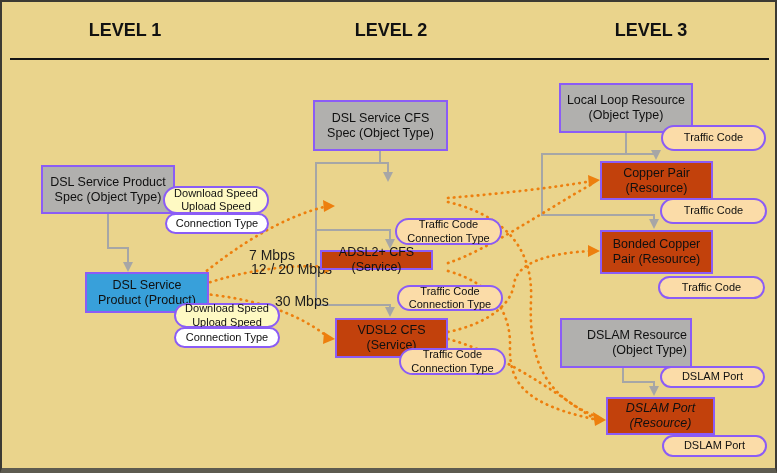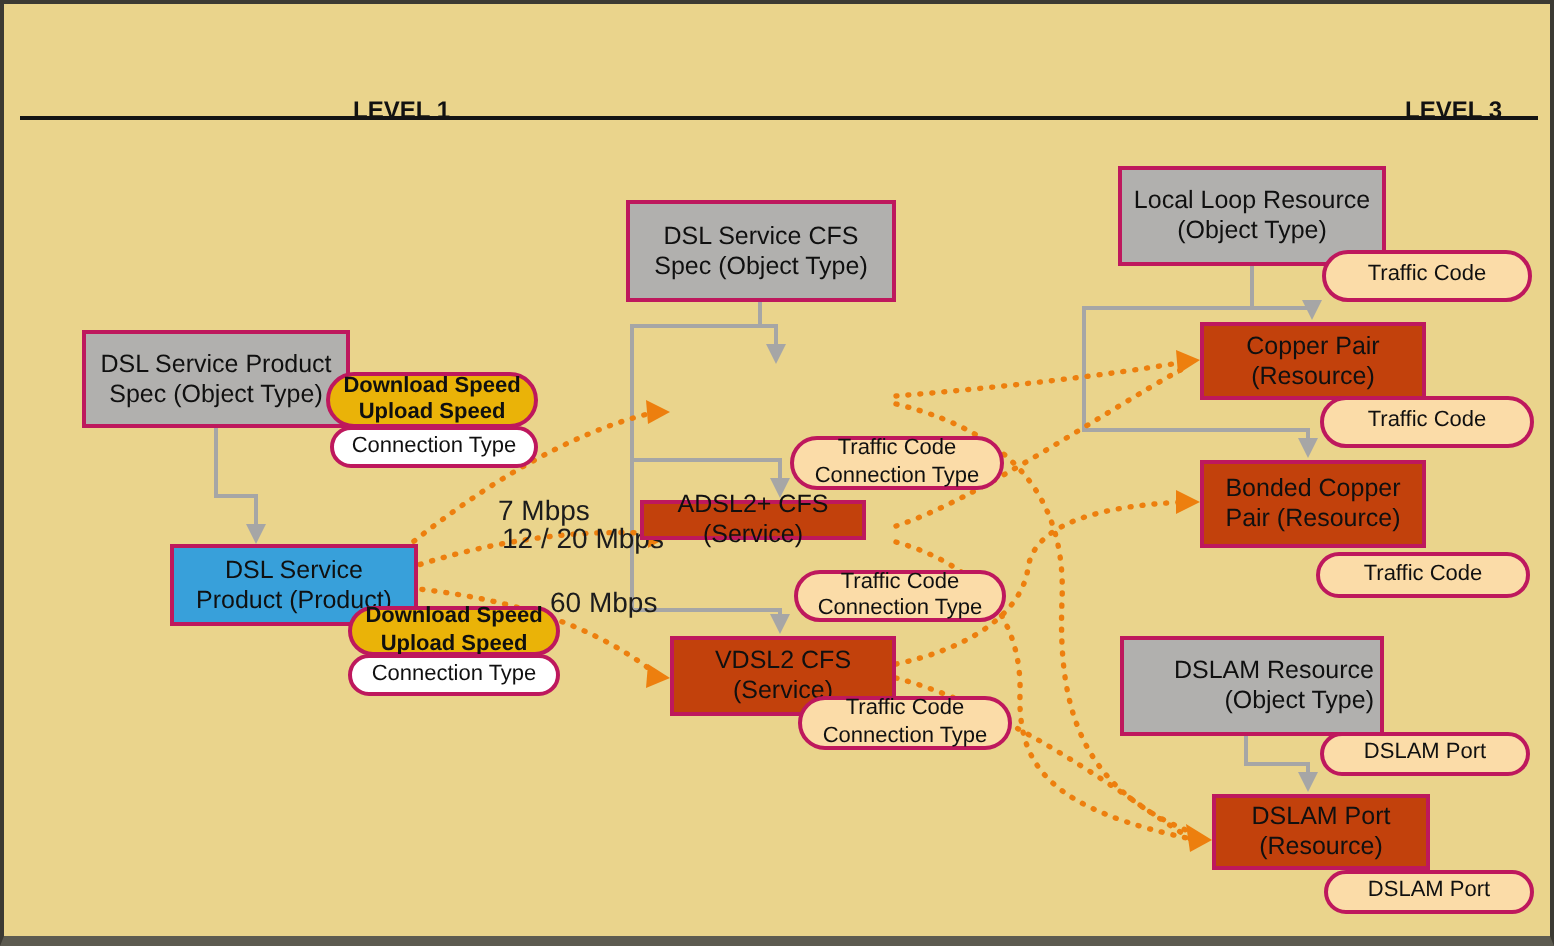--- a/index.html
+++ b/index.html
@@ -9,39 +9,39 @@
     background:#EAD48C;
     border-top:2px solid #3c3a33;
     border-left:2px solid #3c3a33;
     border-right:2px solid #3c3a33;
     border-bottom:5px solid #5d5b50;
     box-sizing:border-box;
     font-family:"Liberation Sans", sans-serif;
     overflow:hidden;
   }
   .lvl{
-    position:absolute;top:46px;width:200px;
-    text-align:right;font-size:12px;font-weight:bold;color:#111;
+    position:absolute;top:18px;width:200px;
+    text-align:center;font-size:18px;font-weight:bold;color:#111;
     letter-spacing:0px;
   }
   #rule{position:absolute;left:8px;top:56px;width:759px;height:2px;background:#141414;}
   svg.wires{position:absolute;left:0;top:0;width:777px;height:473px;}
   .node{
     position:absolute;box-sizing:border-box;
-    border:2px solid #be185d;
+    border:2px solid #8b5cf6;
     display:flex;align-items:center;justify-content:center;
     text-align:center;color:#101010;
     font-size:12.5px;line-height:1.18;
     padding:1px 3px;
   }
   .stadium{border-radius:999px;font-size:11px;line-height:1.2;}
   .gray{background:#B1B0AE;}
   .orange{background:#c2410c;}
   .peach{background:#FBDCA8;}
-  .green{background:#eab308;font-weight:bold;}
+  .green{background:#fef9c3;}
   .white{background:#FFFFFF;}
   .blue{background:#38A0DA;}
   .edgeLabel{
     position:absolute;font-size:14px;color:#1c1c1c;white-space:nowrap;
   }
   
   #n-product-spec   {left:39px; top:163px;width:134px;height:49px;}
   #a-spec-speed     {left:161px;top:184px;width:106px;height:28px;}
   #a-spec-ct        {left:163px;top:211px;width:104px;height:21px;}
   #n-product        {left:67px; top:270px;width:124px;height:41px;margin-left:16px;}
@@ -55,33 +55,34 @@
   #n-vdsl2          {left:333px;top:316px;width:113px;height:40px;}
   #a-vdsl2          {left:397px;top:346px;width:107px;height:27px;}
   #n-local-loop     {left:557px;top:81px; width:134px;height:50px;}
   #a-ll-tc          {left:659px;top:123px;width:105px;height:26px;}
   #n-copper         {left:598px;top:159px;width:113px;height:39px;}
   #a-cp-tc          {left:658px;top:196px;width:107px;height:26px;}
   #n-bonded         {left:598px;top:228px;width:113px;height:44px;}
   #a-bond-tc        {left:656px;top:274px;width:107px;height:23px;}
   #n-dslam-res      {left:558px;top:316px;width:132px;height:50px;text-align:right;}
   #a-dres-port      {left:658px;top:364px;width:105px;height:22px;}
-  #n-dslam-port     {left:604px;top:395px;width:109px;height:38px;}
+  #n-dslam-port     {left:604px;top:395px;width:109px;height:38px;font-style:italic;}
   #a-dport-port     {left:660px;top:433px;width:105px;height:22px;}
   #lbl-7  {left:247px;top:245px;}
   #lbl-12 {left:249px;top:259px;}
   #lbl-40 {left:273px;top:291px;}
   #lvl1{left:23px;}  #lvl2{left:289px;}  #lvl3{left:549px;}
 </style>
 </head>
 <body>
 
 <div id="canvas">
 
   <div class="lvl" id="lvl1">LEVEL 1</div>
+  <div class="lvl" id="lvl2">LEVEL 2</div>
   <div class="lvl" id="lvl3">LEVEL 3</div>
   <div id="rule"></div>
 
   <svg class="wires" viewBox="0 0 777 473">
 
     <g stroke="#A6A6A6" stroke-width="2" fill="none">
       <path d="M106 212 V246 H126 V262"></path>
       <path d="M378 149 V161 H386 V172"></path>
       <path d="M378 161 H314 V228 H388 V239"></path>
       <path d="M314 228 V303 H388 V307"></path>
@@ -115,21 +116,21 @@
       <polygon points="333,266 322,260 322,272"></polygon>
       <polygon points="333,337 322,330 321,342"></polygon>
       <polygon points="598,178 586,173 587,185"></polygon>
       <polygon points="598,249 586,243 586,255"></polygon>
       <polygon points="604,418 591,410 593,424"></polygon>
     </g>
   </svg>
 
   <span class="edgeLabel" id="lbl-7">7 Mbps</span>
   <span class="edgeLabel" id="lbl-12">12 / 20 Mbps</span>
-  <span class="edgeLabel" id="lbl-40">60 Mbps</span>
+  <span class="edgeLabel" id="lbl-40">30 Mbps</span>
 
   <div class="node gray" id="n-product-spec">DSL Service Product Spec (Object Type)</div>
   <div class="node green stadium" id="a-spec-speed">Download Speed Upload Speed</div>
   <div class="node white stadium" id="a-spec-ct">Connection Type</div>
 
   <div class="node blue" id="n-product">DSL Service Product (Product)</div>
   <div class="node green stadium" id="a-prod-speed">Download Speed Upload Speed</div>
   <div class="node white stadium" id="a-prod-ct">Connection Type</div>
 
   <div class="node gray" id="n-cfs-spec">DSL Service CFS Spec (Object Type)</div>

